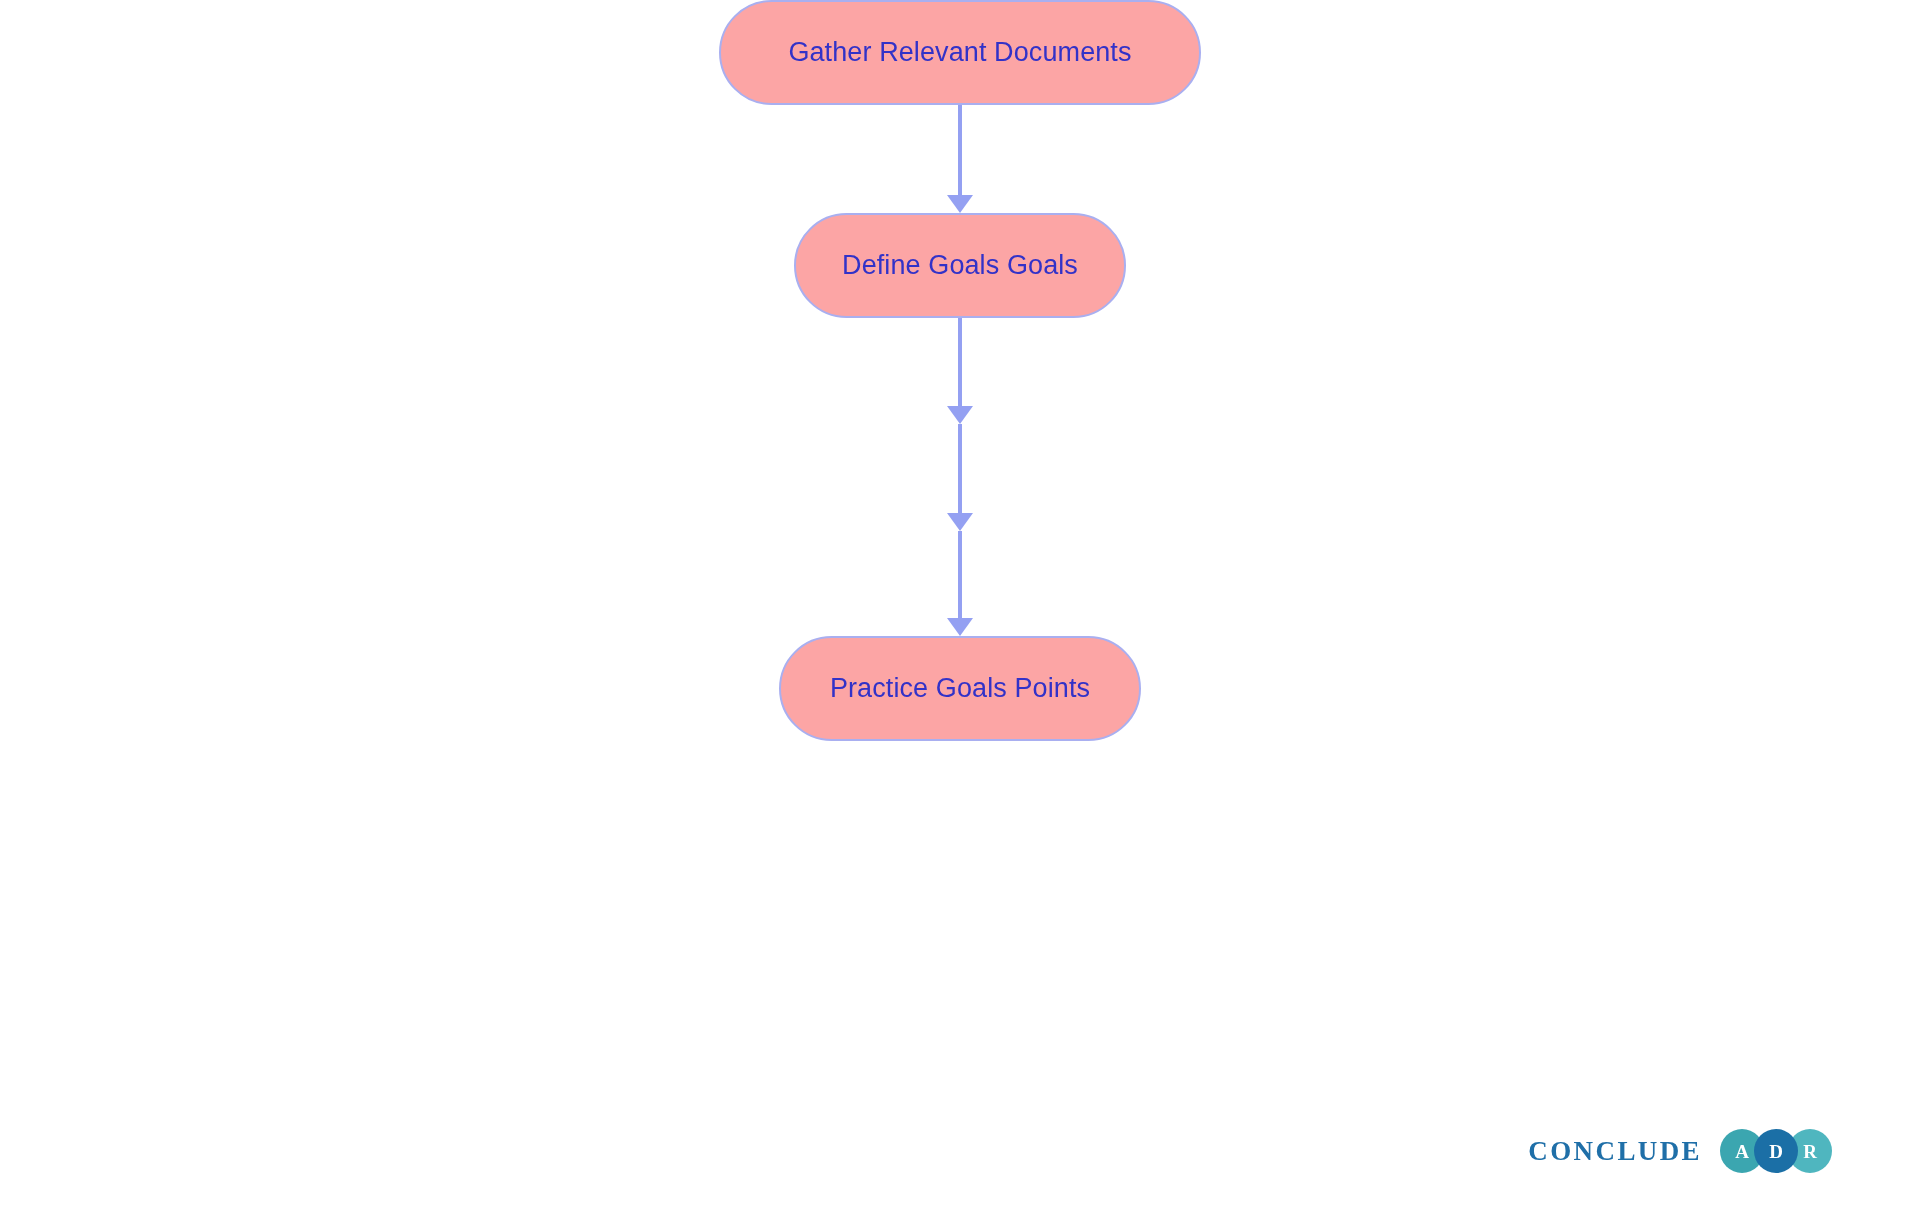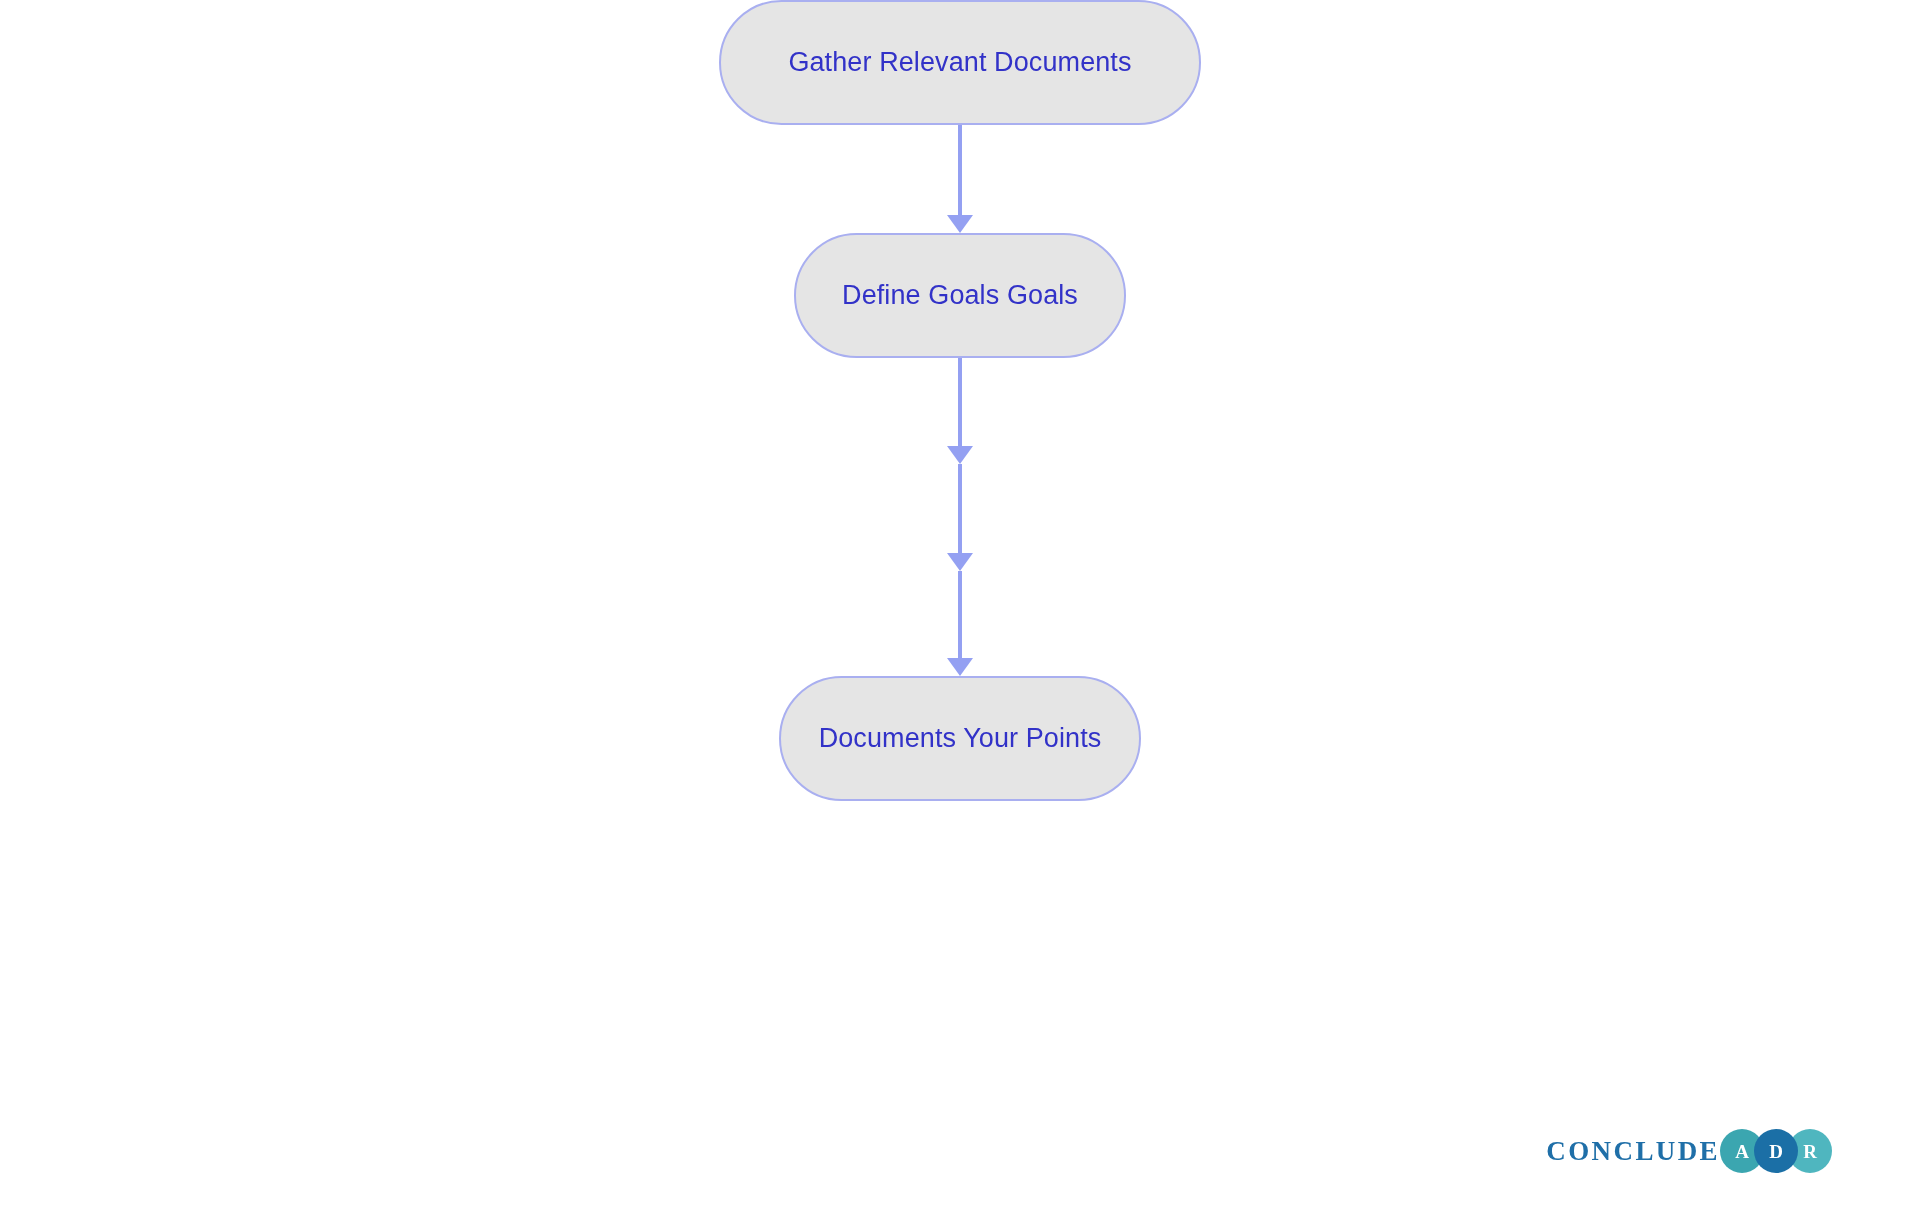--- a/index.html
+++ b/index.html
@@ -37,23 +37,23 @@
   }
 
   .node-wrap {
     display: flex;
     justify-content: center;
     width: 100%;
   }
 
   .flow-node {
     box-sizing: border-box;
-    height: 125px;
+    height: 105px;
     border-radius: 63px;
-    background: #e5e5e5;
+    background: #fca5a5;
     border: 2px solid #a9aff0;
     color: #3232c8;
     display: flex;
     align-items: center;
     justify-content: center;
     font-size: 27px;
     font-weight: 400;
     letter-spacing: 0.1px;
     white-space: nowrap;
     padding: 0 44px;
@@ -93,20 +93,21 @@
   .c2 { height: 107px; }
   .c3 { height: 105px; }
 
   
   .brand-logo {
     position: absolute;
     right: 88px;
     bottom: 42px;
     display: flex;
     align-items: center;
+    gap: 18px;
   }
   .brand-wordmark {
     font-family: "Liberation Serif", serif;
     font-size: 27px;
     font-weight: 700;
     letter-spacing: 2.4px;
     color: #1f6fa8;
     line-height: 1;
   }
   .brand-dots {
@@ -166,21 +167,21 @@
     </div>
 
 
     <div class="connector c3">
       <div class="stem"></div>
       <div class="head"></div>
     </div>
 
     <div class="node-wrap">
       <div class="flow-node n4">
-        <span>Documents Your Points</span>
+        <span>Practice Goals Points</span>
       </div>
     </div>
 
   </div>
 
   <div class="brand-logo">
     <div class="brand-wordmark">CONCLUDE</div>
     <div class="brand-dots">
       <div class="brand-dot d0">
         <span>A</span>

